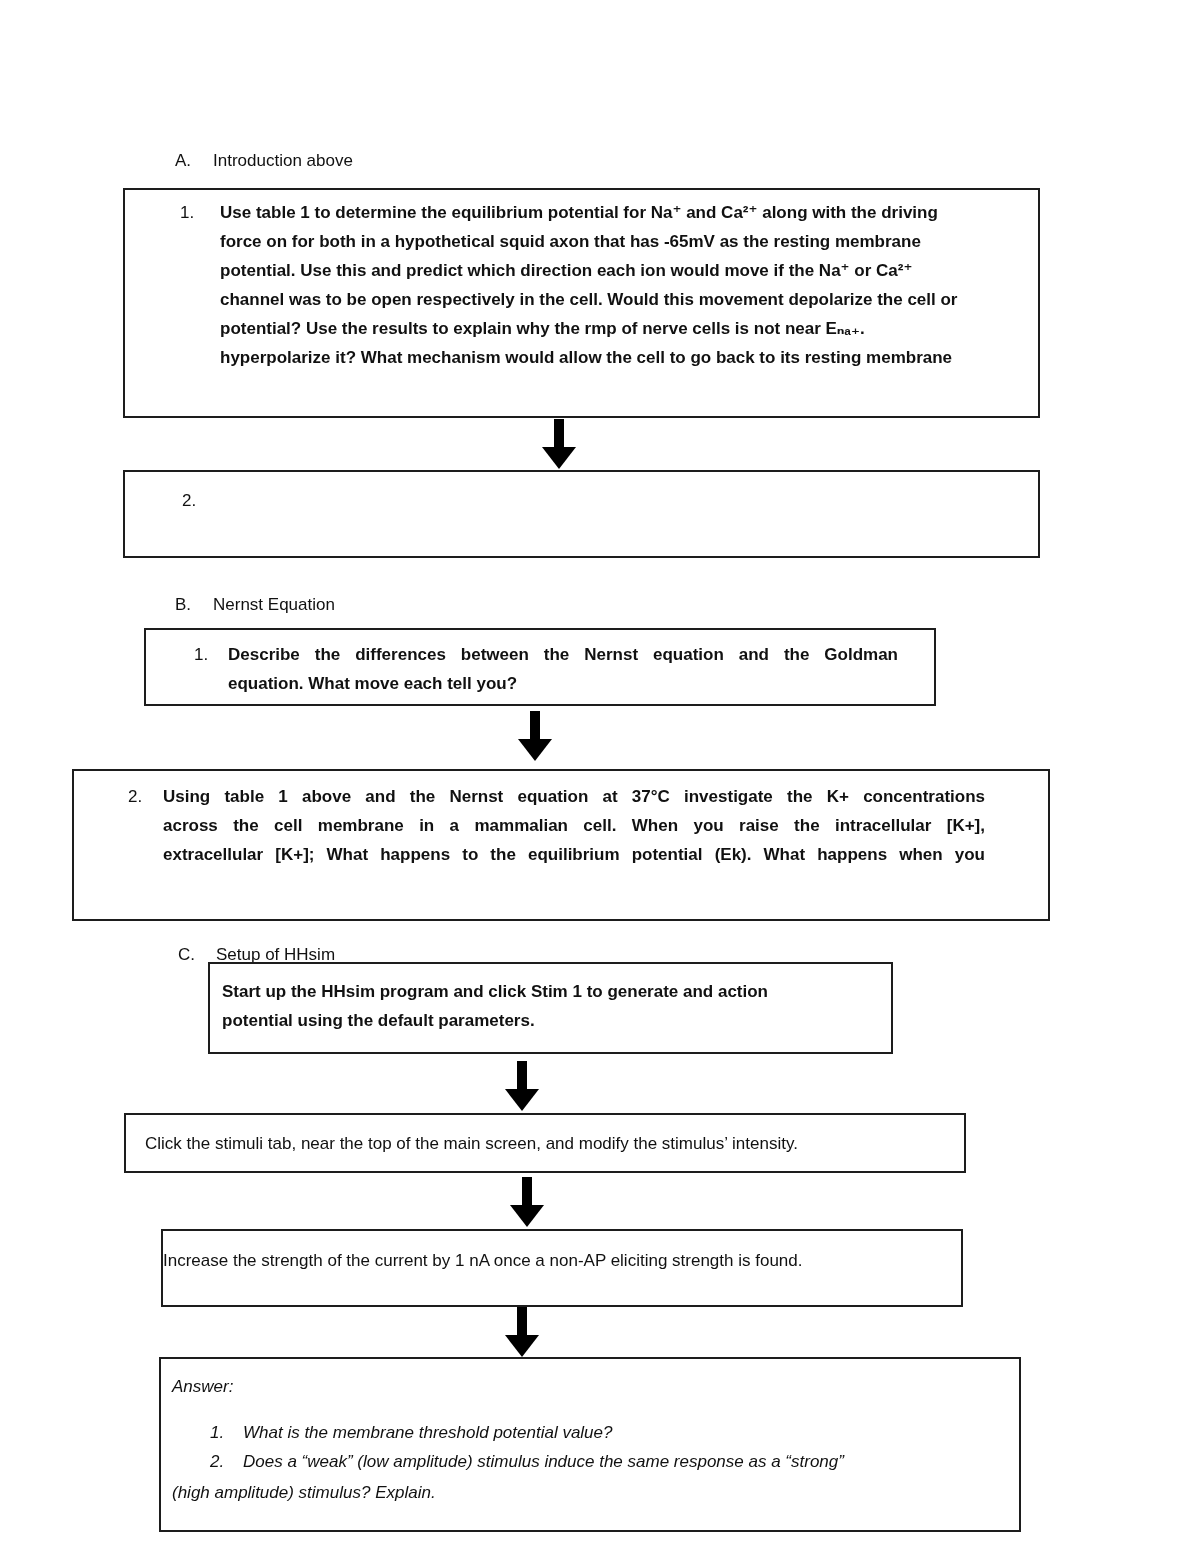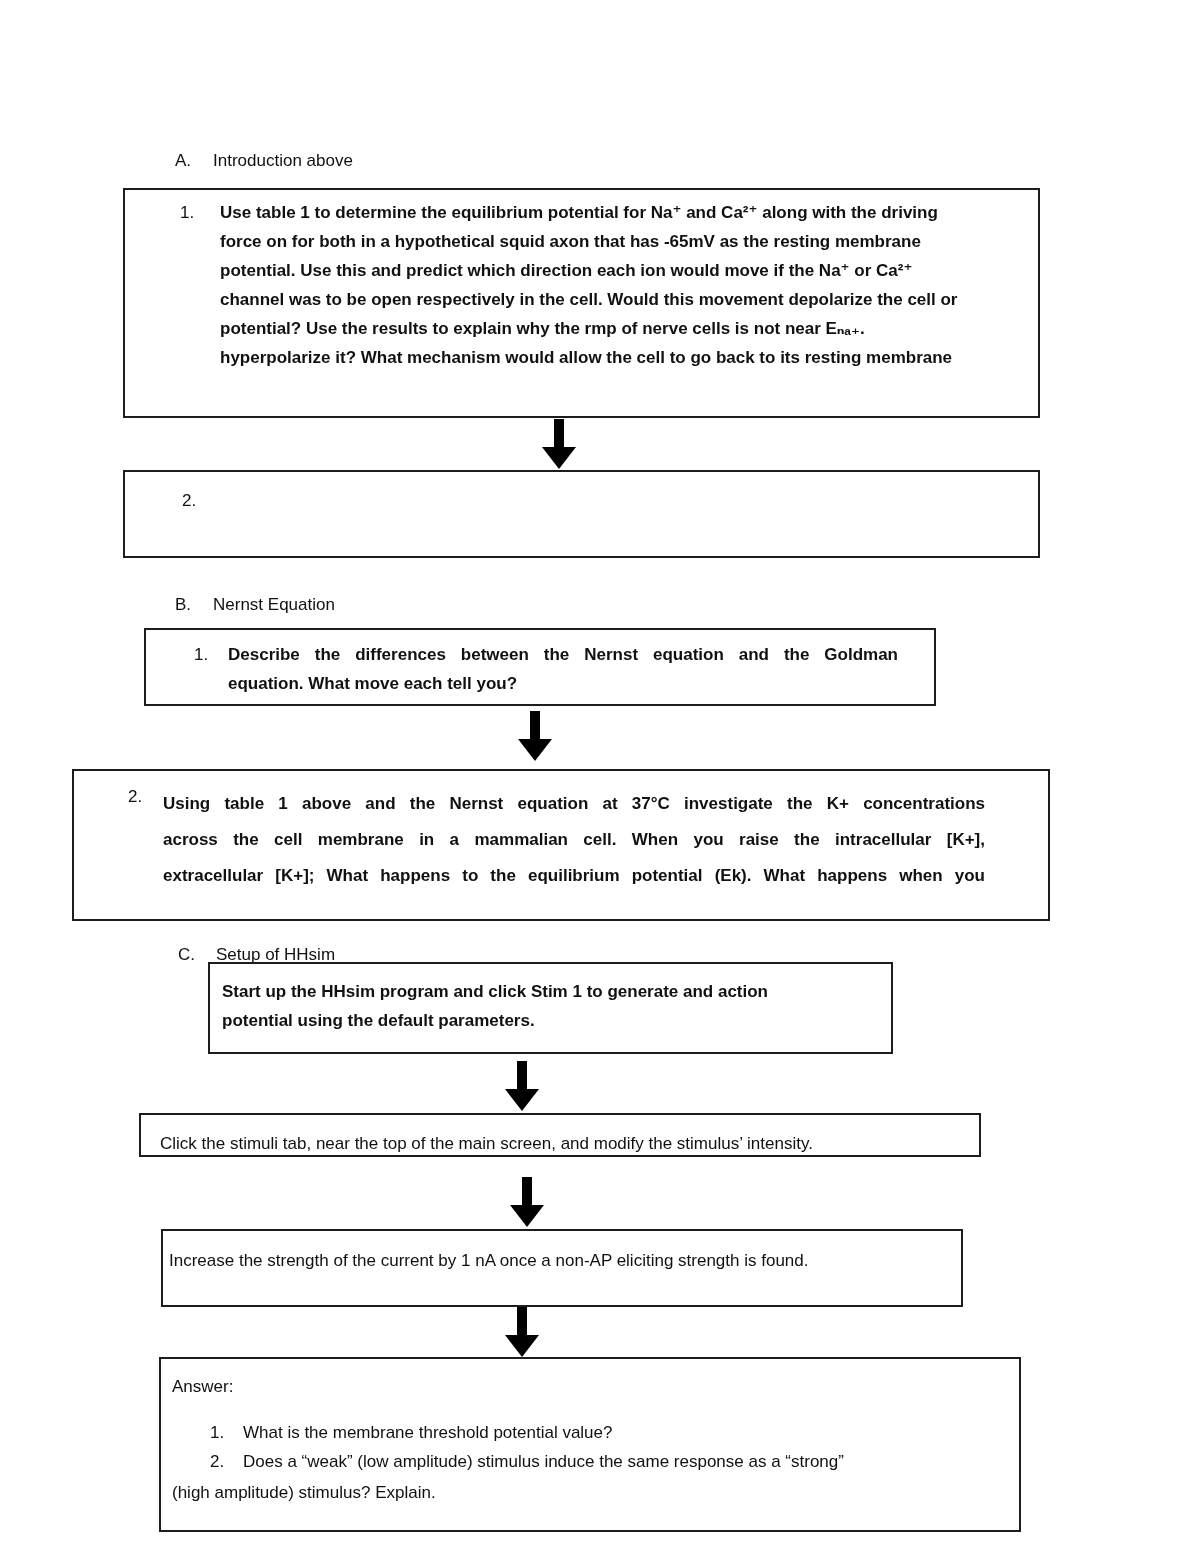--- a/index.html
+++ b/index.html
@@ -51,27 +51,27 @@
 
   #box-a2 { left: 123px; top: 470px; width: 917px; height: 88px; padding: 14px 18px 0 57px; }
   #box-a2 .num { width: 38px; }
 
   #box-b1 { left: 144px; top: 628px; width: 792px; height: 78px; padding: 10px 0 0 48px; }
   #box-b1 .num { width: 34px; }
   #box-b1 .line { width: 670px; }
 
   #box-b2 { left: 72px; top: 769px; width: 978px; height: 152px; padding: 11px 0 0 54px; }
   #box-b2 .num { width: 35px; }
-  #box-b2 .line { width: 822px; margin-top: 7px; }
+  #box-b2 .line { width: 822px; }
 
   #box-c1 { left: 208px; top: 962px; width: 685px; height: 92px; padding: 13px 14px 7px 12px; }
-  #box-c2 { left: 139px; top: 1113px; width: 842px; height: 44px; padding: 14px 14px 0 19px; }
-  #box-c3 { left: 161px; top: 1229px; width: 802px; height: 78px; padding: 15px 14px 0 6px; }
-
-  #box-answer { left: 159px; top: 1357px; width: 862px; height: 175px; padding: 13px 14px 0 11px; }
+  #box-c2 { left: 124px; top: 1113px; width: 842px; height: 60px; padding: 14px 14px 0 19px; }
+  #box-c3 { left: 161px; top: 1229px; width: 802px; height: 78px; padding: 15px 14px 0 0; }
+
+  #box-answer { left: 159px; top: 1357px; width: 862px; height: 175px; padding: 13px 14px 0 11px; font-style: italic; }
   .ans-items { margin-top: 17px; margin-left: 38px; }
   .ans-item { display: flex; align-items: flex-start; }
   .ans-num { width: 33px; flex: none; display: inline-block; }
   .ans-text { white-space: nowrap; }
   .ans-footer { margin-top: 2px; white-space: nowrap; }
 
   
   .arrow { width: 36px; height: 50px; }
   .arrow svg { display: block; }
   #arrow-1 { left: 541px; top: 419px; }

